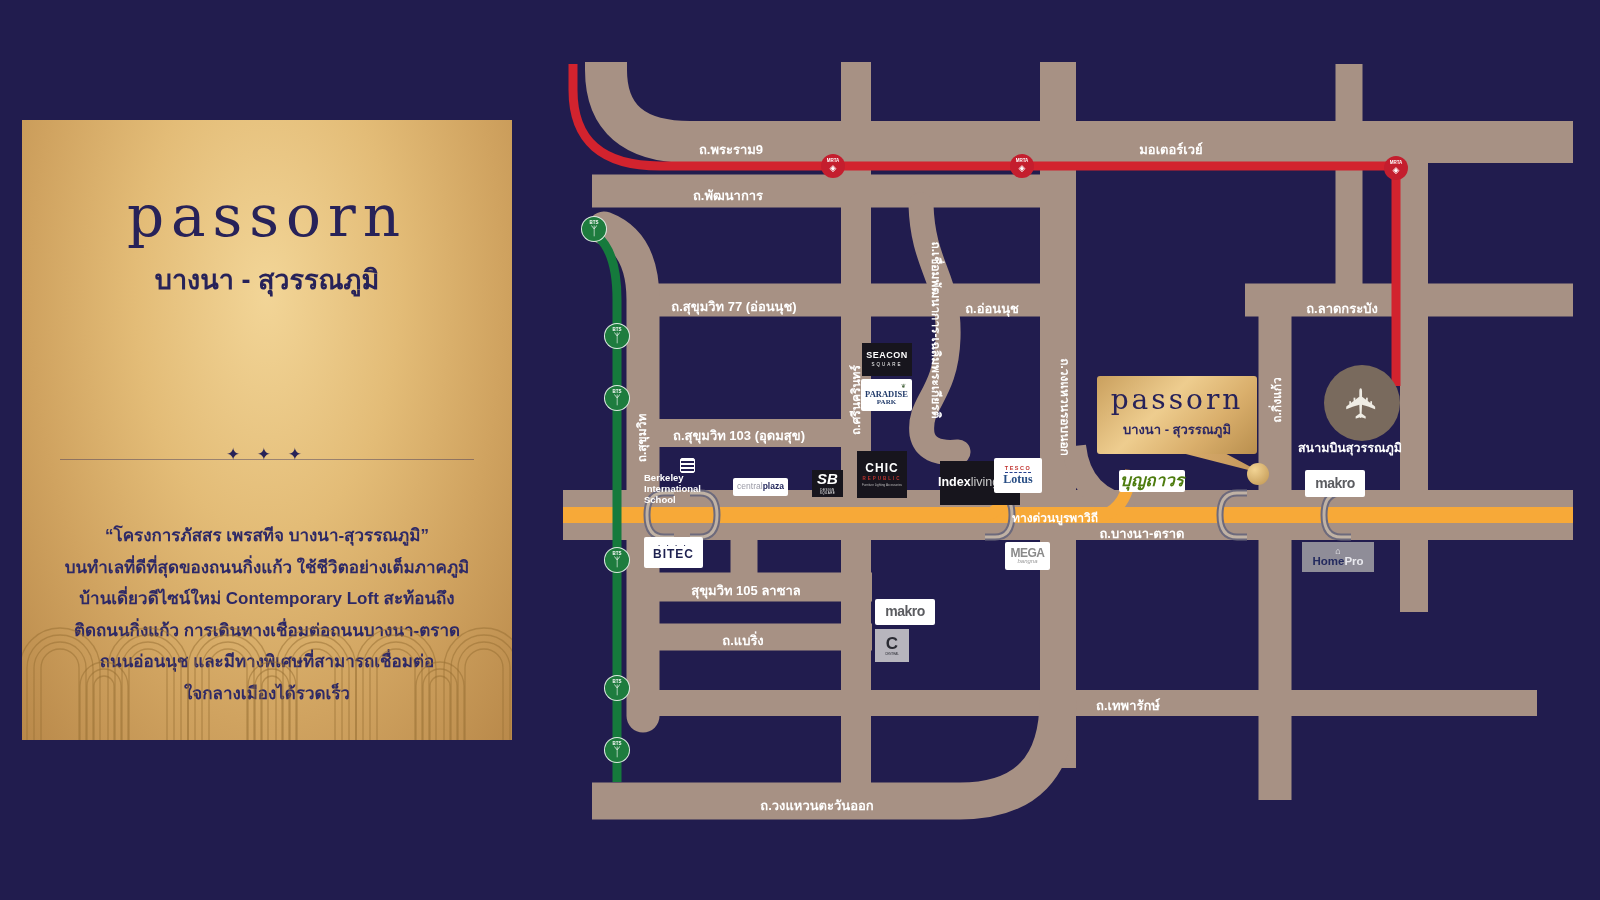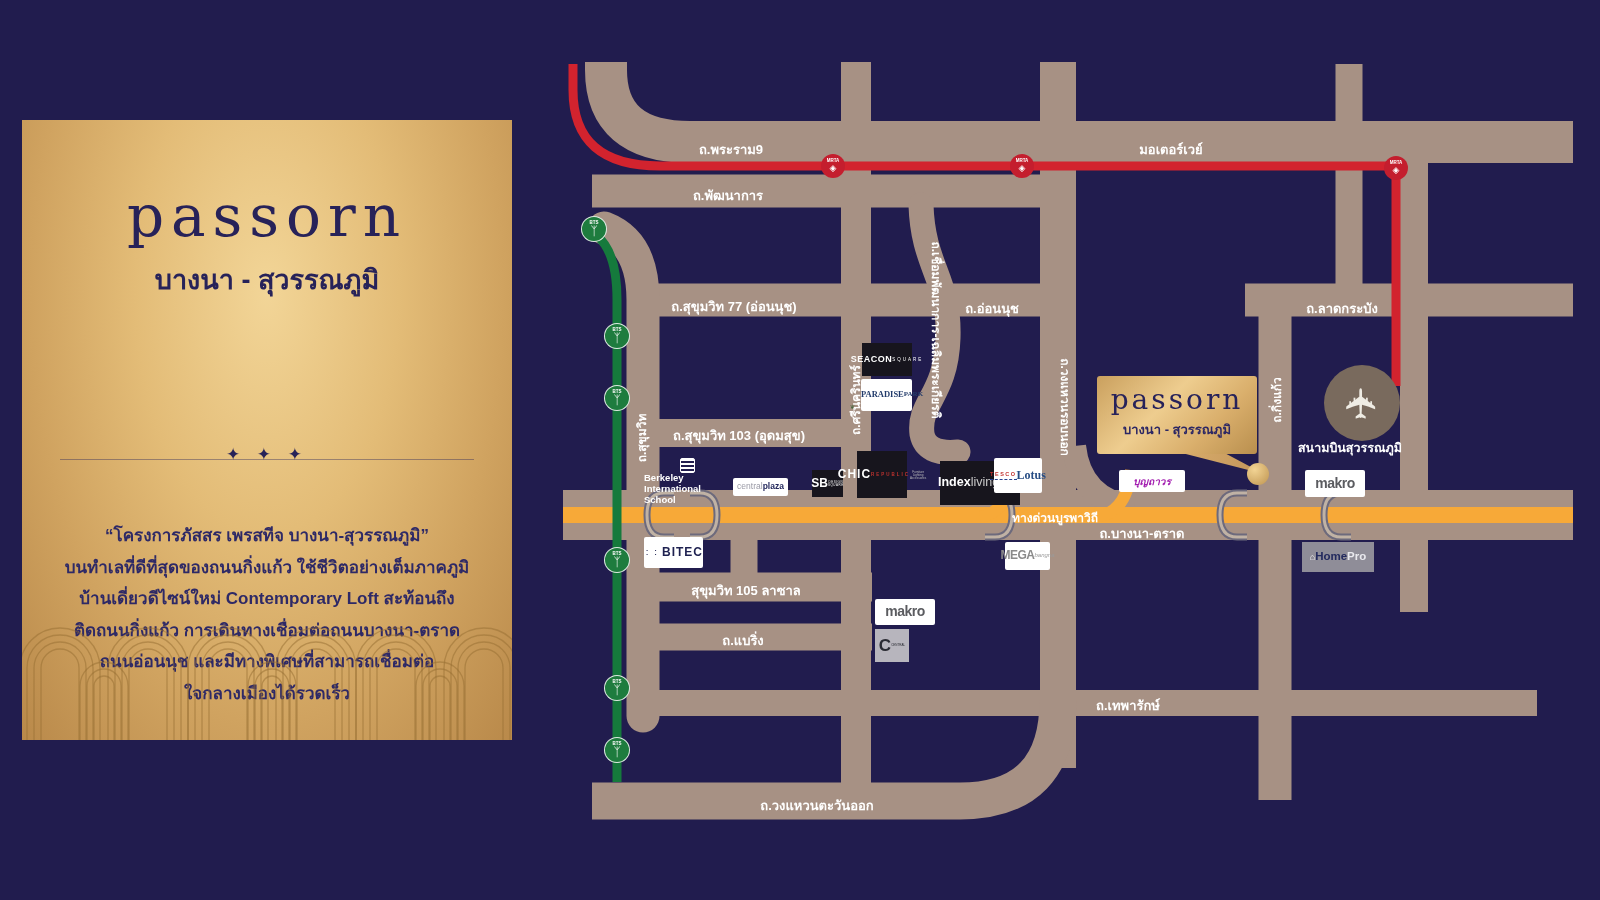--- a/index.html
+++ b/index.html
@@ -51,55 +51,55 @@
            text-align:center;}
   .callout .cb{font-family:"DejaVu Serif",serif;font-size:28px;letter-spacing:3px;
            color:#27225a;margin-top:7px;}
   .callout .cs{font-size:13px;font-weight:bold;color:#2c2764;margin-top:3px;}
   .callout-tail{position:absolute;left:1178px;top:452px;width:86px;height:26px;
            background:linear-gradient(100deg,#d9ad6b,#c1945a);
            clip-path:polygon(0 0,52% 0,100% 85%);}
   .callout-pin{position:absolute;left:1247px;top:463px;width:22px;height:22px;border-radius:50%;
            background:radial-gradient(circle at 35% 30%,#f2d494,#bf9450);}
   
-  .lm{position:absolute;box-sizing:border-box;display:flex;flex-direction:row;
+  .lm{position:absolute;box-sizing:border-box;display:flex;flex-direction:column;
       align-items:center;justify-content:center;line-height:1.1;text-align:center;}
   .box-b{background:#17151d;color:#fff;}
   .box-w{background:#fff;color:#1e2150;border-radius:2px;}
   .seacon{left:862px;top:343px;width:50px;height:33px;}
   .seacon .l1{font-size:9px;font-weight:bold;letter-spacing:.5px;}
   .seacon .l2{font-size:4.5px;letter-spacing:2px;margin-top:2px;}
   .paradise{left:861px;top:379px;width:51px;height:32px;}
   .paradise .leaf{font-size:6px;color:#4a6741;align-self:flex-end;margin-right:6px;}
   .paradise .l1{font-family:"Liberation Serif",serif;font-size:8.5px;font-weight:bold;color:#233c6b;}
   .paradise .l2{font-family:"Liberation Serif",serif;font-size:7px;font-weight:bold;color:#233c6b;}
   .berkeley{left:644px;top:458px;width:90px;height:38px;flex-direction:column;color:#fff;
             justify-content:flex-start;text-align:left;}
   .berkeley .ic{width:13px;height:13px;border-radius:2px;margin-right:4px;flex:0 0 auto;
             background:repeating-linear-gradient(#fff 0 2px,#211c4e 2px 4px);border:1px solid #fff;}
   .berkeley .tx{font-size:9.5px;font-weight:bold;line-height:1.15;}
   .centralplaza{left:733px;top:478px;width:55px;height:18px;flex-direction:row;}
   .centralplaza .p1{font-size:8.5px;color:#9a9aa6;}
   .centralplaza .p2{font-size:8.5px;font-weight:bold;color:#252a5e;}
   .sb{left:812px;top:470px;width:31px;height:27px;}
-  .sb .l1{font-size:12px;font-weight:bold;}
+  .sb .l1{font-size:15px;font-weight:bold;font-style:italic;}
   .sb .l2{font-size:3px;letter-spacing:.5px;margin-top:1px;}
   .chic{left:857px;top:451px;width:50px;height:47px;}
   .chic .l1{font-size:12px;letter-spacing:1px;font-weight:bold;}
   .chic .l2{font-size:4.5px;letter-spacing:2px;color:#c2332f;margin-top:2px;font-weight:bold;}
   .chic .l3{font-size:3px;color:#bbb;margin-top:2px;}
   .index{left:940px;top:461px;width:80px;height:44px;flex-direction:row;}
   .index .p1{font-size:12.5px;font-weight:bold;}
   .index .p2{font-size:12.5px;color:#c9c9c9;}
   .lotus{left:994px;top:458px;width:48px;height:35px;}
   .lotus .p1{font-size:5.5px;font-weight:bold;letter-spacing:1.5px;color:#c2332f;
              border-bottom:1px dashed #27408f;padding-bottom:1px;}
   .lotus .p2{font-family:"Liberation Serif",serif;font-size:12px;font-weight:bold;color:#274d84;}
   .boon{left:1119px;top:470px;width:66px;height:22px;}
-  .boon .t{font-size:10px;font-weight:bold;font-style:italic;color:#a21caf;}
+  .boon .t{font-size:17px;font-weight:bold;font-style:italic;color:#4d7c0f;}
   .mega{left:1005px;top:542px;width:45px;height:28px;}
   .mega .l1{font-size:12px;font-weight:bold;color:#8a8a8a;letter-spacing:-.5px;}
   .mega .l2{font-size:6px;font-style:italic;color:#9a9a9a;margin-top:-2px;}
   .makro-a{left:1305px;top:470px;width:60px;height:27px;}
   .makro-b{left:875px;top:599px;width:60px;height:26px;}
   .makro-t{font-size:14px;font-weight:bold;color:#5b5c60;letter-spacing:-.5px;}
   .homepro{left:1302px;top:542px;width:72px;height:30px;background:#8f8d98;}
   .homepro .h{font-size:9px;color:#fff;line-height:1;}
   .homepro .tx{font-size:11.5px;line-height:1;}
   .homepro .p1{font-weight:bold;color:#232a5e;}

